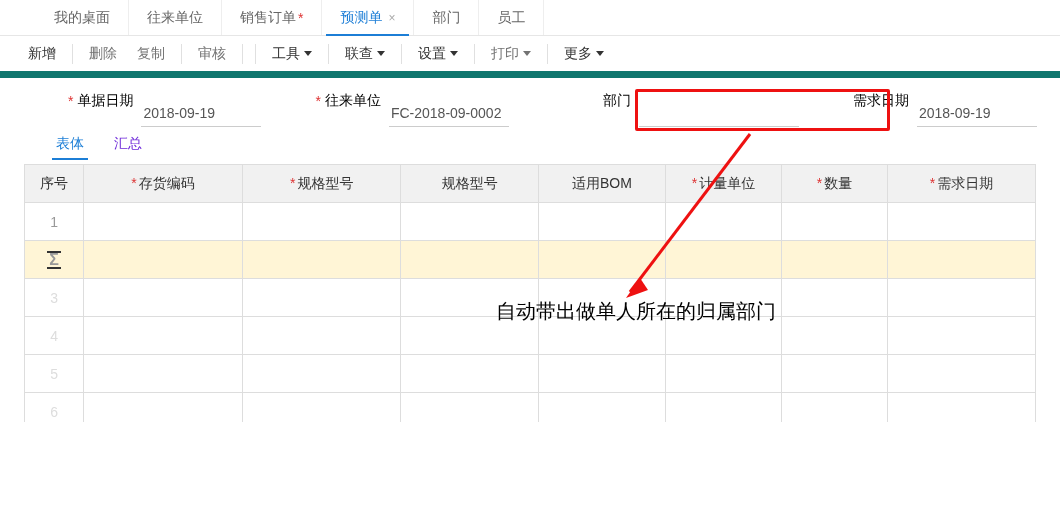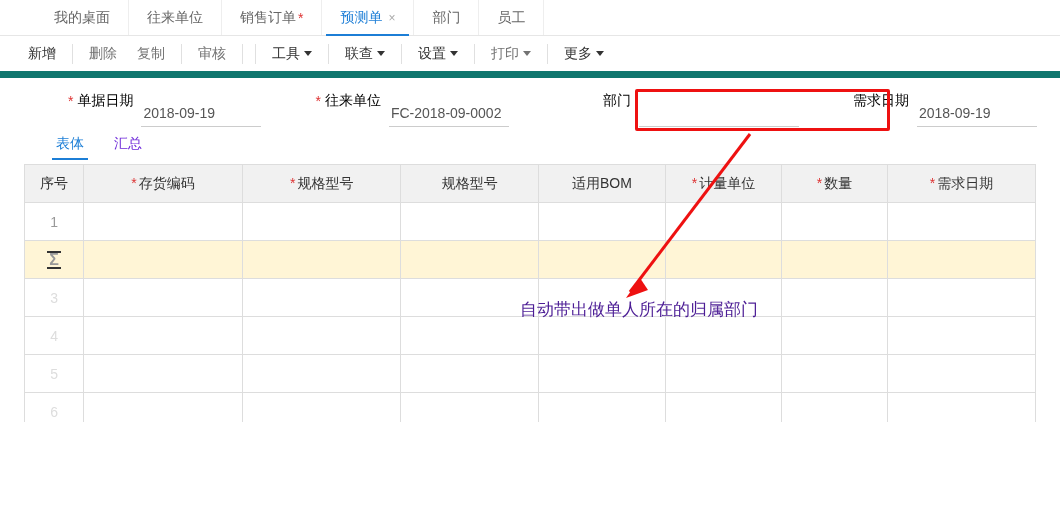--- a/index.html
+++ b/index.html
@@ -128,22 +128,22 @@
   .grid td.rownum-empty { color: #ccc; }
   .sigma {
     display: inline-block; font-weight: bold; font-size: 16px;
     border-top: 2px solid #333; border-bottom: 2px solid #333;
     padding: 0 2px; line-height: 14px;
   }
 
   
   .anno-text {
     position: absolute;
-    left: 520px; top: 298px;
-    color: #4c1d95; font-size: 17px;
+    left: 496px; top: 298px;
+    color: #000000; font-size: 20px;
   }
   svg.arrow {
     position: absolute;
     left: 620px; top: 132px;
     pointer-events: none;
   }
 </style>
 </head>
 <body>
 

